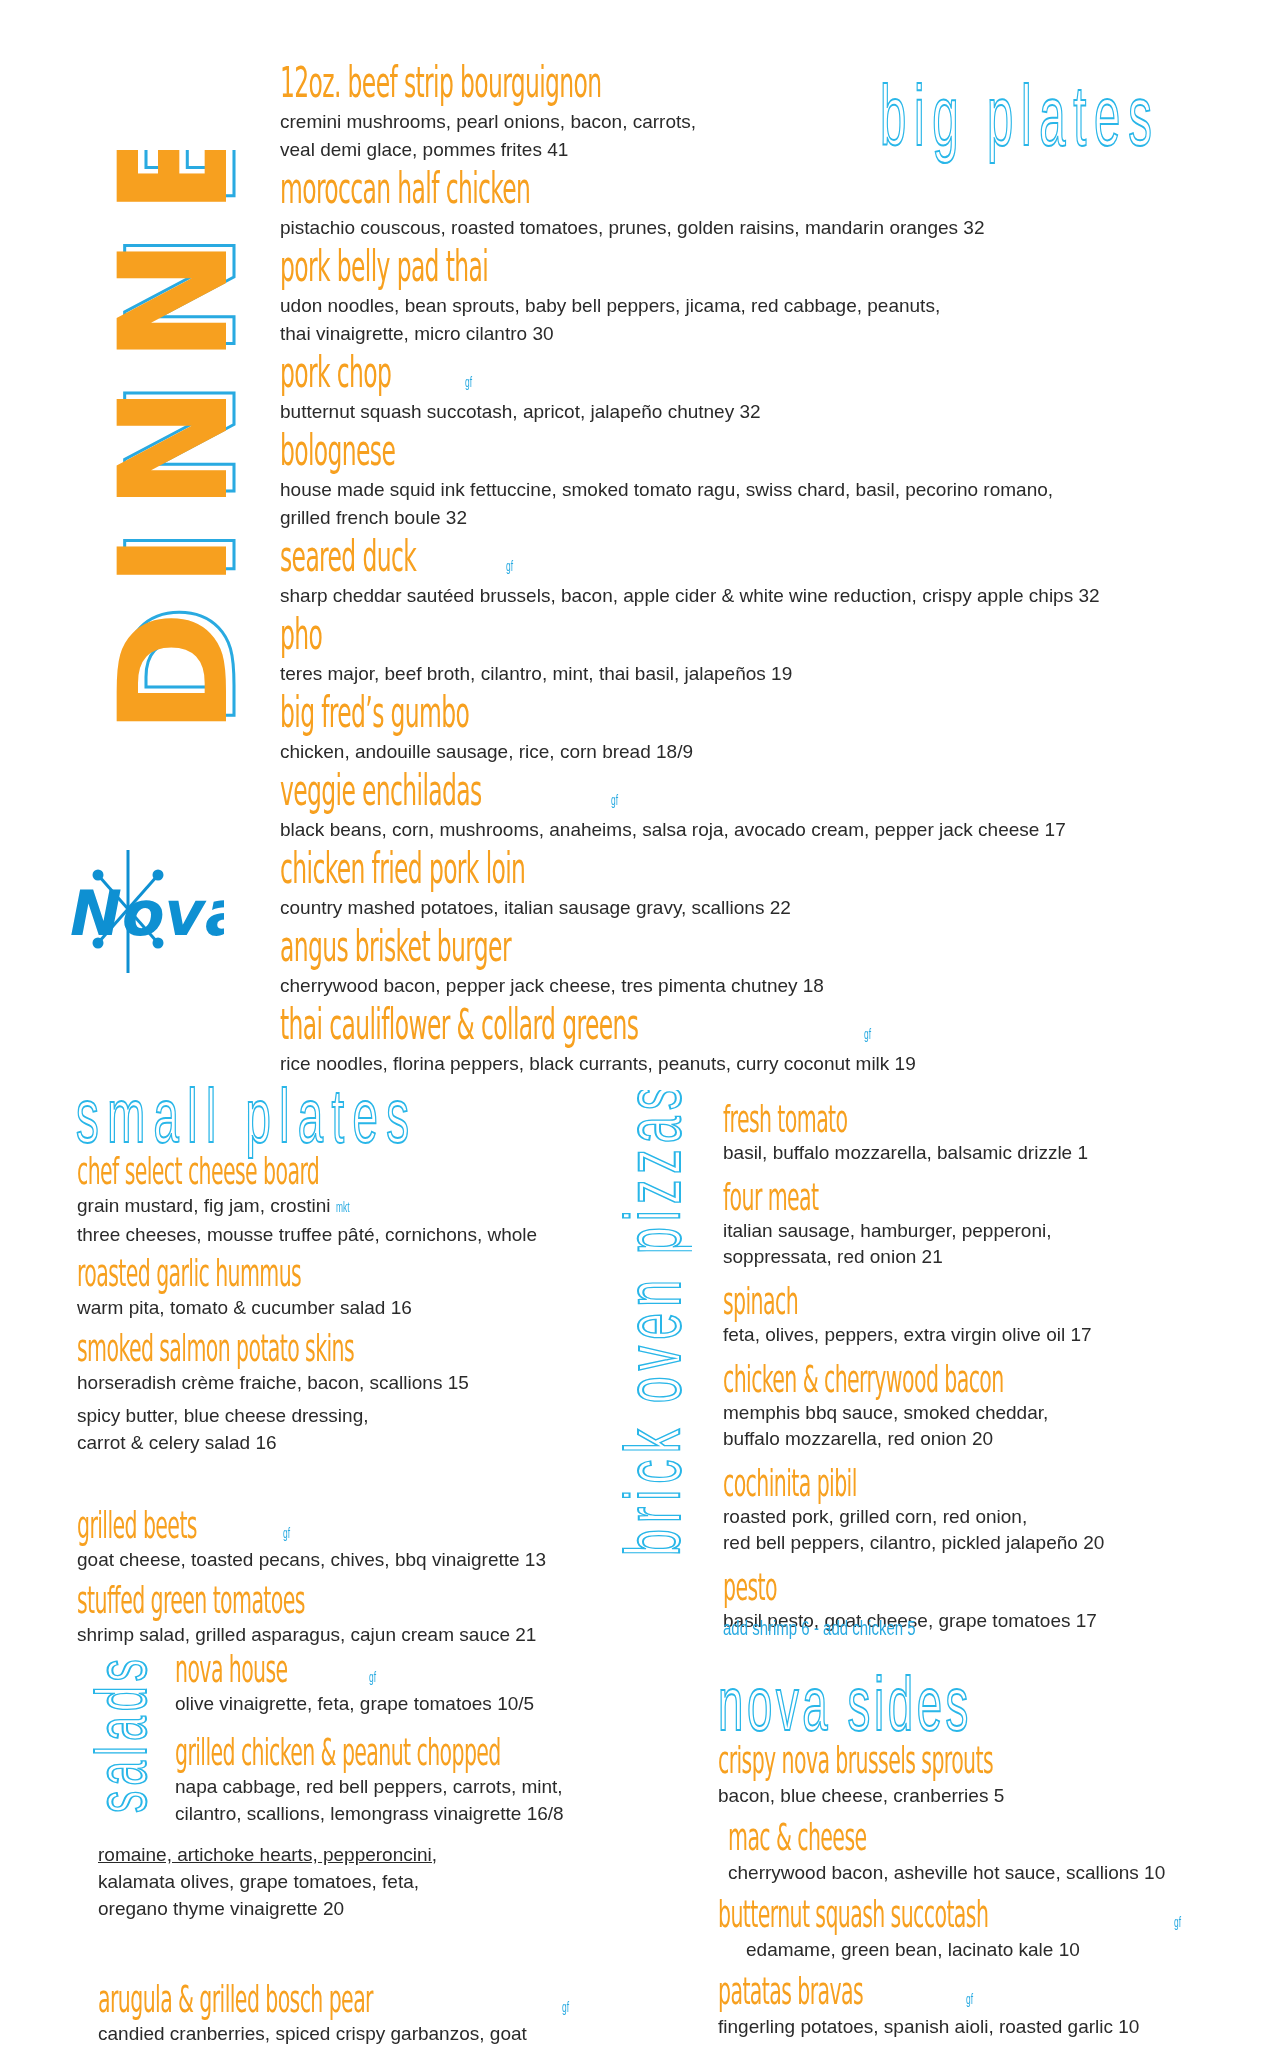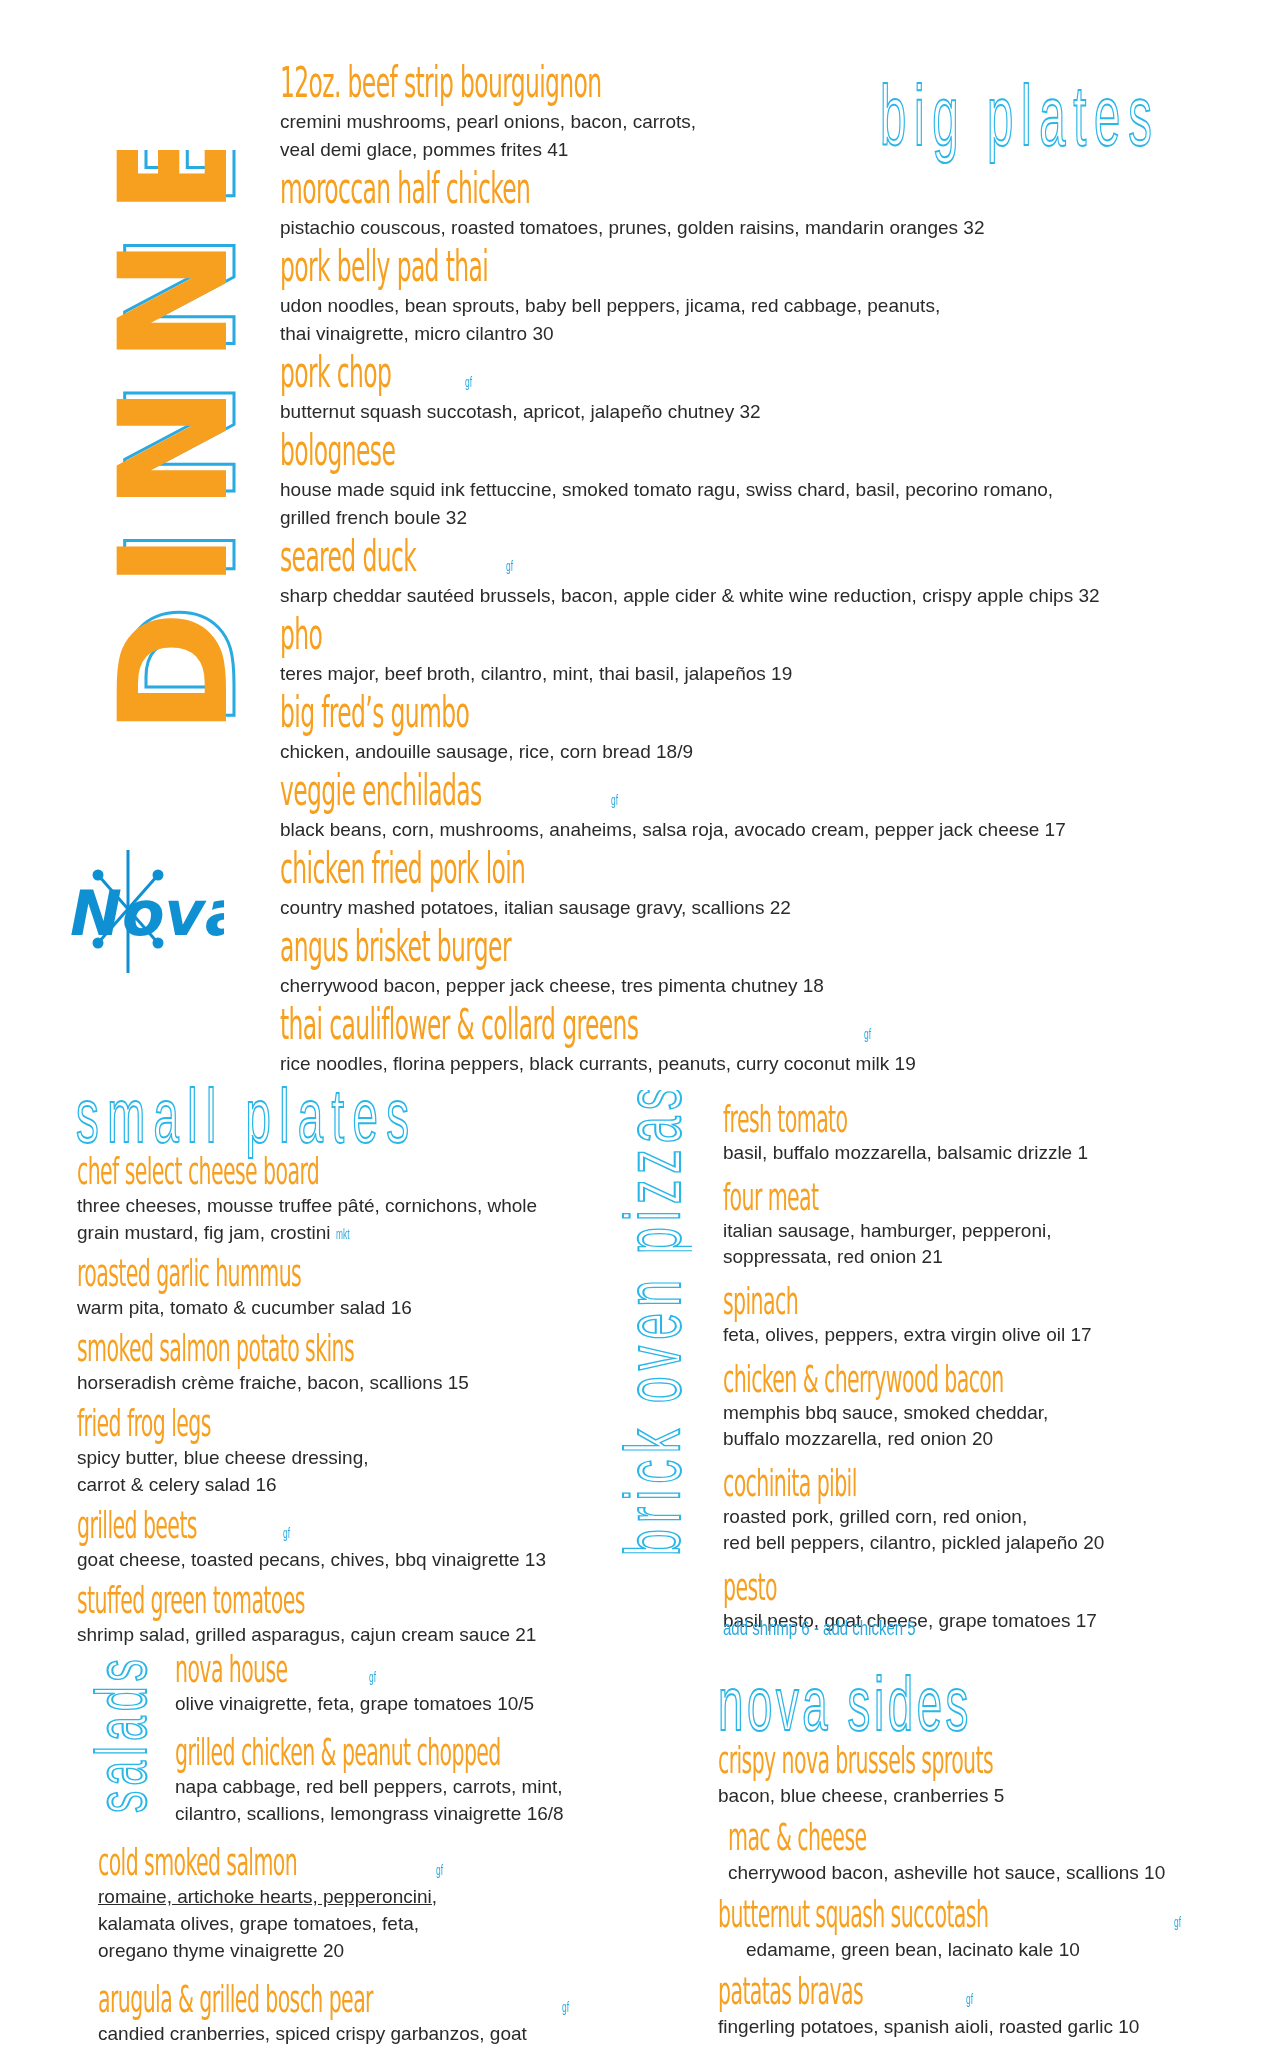--- a/index.html
+++ b/index.html
@@ -102,33 +102,32 @@
       <div style="height: 50px; line-height: 50px; white-space: nowrap;"><span class="name" style="font-size: 42px; transform: scaleX(0.62); transform-origin: left center;">thai cauliflower &amp; collard greens</span><span class="gf">gf</span></div>
       <div class="desc" style="line-height: 28px;">rice noodles, florina peppers, black currants, peanuts, curry coconut milk 19</div>
     </div>
   </div>
 
 <div class="abs outline" style="left:76px; top:1072px; font-size:76px; transform:scaleX(0.6); transform-origin:left top;">small plates</div>
 
 <div class="abs" id="small-list" style="left:77px; top:1150px; width:560px;">
     <div class="item" style="top: 0px; left: 0px;">
       <div style="height: 42px; line-height: 42px; white-space: nowrap;"><span class="name" style="font-size: 38px; transform: scaleX(0.6); transform-origin: left center;">chef select cheese board</span><span class="gf"></span></div>
+      <div class="desc" style="line-height: 27px;">grain mustard, fig jam, crostini<span class="mkt">mkt</span></div>
       <div class="desc" style="line-height: 27px;">three cheeses, mousse truffee pâté, cornichons, whole</div>
-      <div class="desc" style="line-height: 27px;">grain mustard, fig jam, crostini<span class="mkt">mkt</span></div>
     </div>
     <div class="item" style="top: 102px; left: 0px;">
       <div style="height: 42px; line-height: 42px; white-space: nowrap;"><span class="name" style="font-size: 38px; transform: scaleX(0.6); transform-origin: left center;">roasted garlic hummus</span><span class="gf"></span></div>
       <div class="desc" style="line-height: 27px;">warm pita, tomato &amp; cucumber salad 16</div>
     </div>
     <div class="item" style="top: 177px; left: 0px;">
       <div style="height: 42px; line-height: 42px; white-space: nowrap;"><span class="name" style="font-size: 38px; transform: scaleX(0.6); transform-origin: left center;">smoked salmon potato skins</span><span class="gf"></span></div>
       <div class="desc" style="line-height: 27px;">horseradish crème fraiche, bacon, scallions 15</div>
     </div>
     <div class="item" style="top: 252px; left: 0px;">
-      <div style="height: 42px; line-height: 42px; white-space: nowrap;"><span class="name" style="font-size: 38px; transform: scaleX(0.6); transform-origin: left center;">fried frog legs</span><span class="gf"></span></div>
       <div class="desc" style="line-height: 27px;">spicy butter, blue cheese dressing,</div>
       <div class="desc" style="line-height: 27px;">carrot &amp; celery salad 16</div>
     </div>
     <div class="item" style="top: 354px; left: 0px;">
       <div style="height: 42px; line-height: 42px; white-space: nowrap;"><span class="name" style="font-size: 38px; transform: scaleX(0.6); transform-origin: left center;">grilled beets</span><span class="gf">gf</span></div>
       <div class="desc" style="line-height: 27px;">goat cheese, toasted pecans, chives, bbq vinaigrette 13</div>
     </div>
     <div class="item" style="top: 429px; left: 0px;">
       <div style="height: 42px; line-height: 42px; white-space: nowrap;"><span class="name" style="font-size: 38px; transform: scaleX(0.6); transform-origin: left center;">stuffed green tomatoes</span><span class="gf"></span></div>
       <div class="desc" style="line-height: 27px;">shrimp salad, grilled asparagus, cajun cream sauce 21</div>
@@ -145,21 +144,20 @@
     <div class="item" style="top: 0px; left: 77px;">
       <div style="height: 42px; line-height: 42px; white-space: nowrap;"><span class="name" style="font-size: 38px; transform: scaleX(0.6); transform-origin: left center;">nova house</span><span class="gf">gf</span></div>
       <div class="desc" style="line-height: 27px;">olive vinaigrette, feta, grape tomatoes 10/5</div>
     </div>
     <div class="item" style="top: 83px; left: 77px;">
       <div style="height: 42px; line-height: 42px; white-space: nowrap;"><span class="name" style="font-size: 38px; transform: scaleX(0.6); transform-origin: left center;">grilled chicken &amp; peanut chopped</span><span class="gf"></span></div>
       <div class="desc" style="line-height: 27px;">napa cabbage, red bell peppers, carrots, mint,</div>
       <div class="desc" style="line-height: 27px;">cilantro, scallions, lemongrass vinaigrette 16/8</div>
     </div>
     <div class="item" style="top: 193px; left: 0px;">
-      <div style="height: 42px; line-height: 42px; white-space: nowrap;"><span class="name" style="font-size: 38px; transform: scaleX(0.6); transform-origin: left center;">cold smoked salmon</span><span class="gf">gf</span></div>
       <div class="desc" style="line-height: 27px; text-decoration: underline;">romaine, artichoke hearts, pepperoncini,</div>
       <div class="desc" style="line-height: 27px;">kalamata olives, grape tomatoes, feta,</div>
       <div class="desc" style="line-height: 27px;">oregano thyme vinaigrette 20</div>
     </div>
     <div class="item" style="top: 330px; left: 0px;">
       <div style="height: 42px; line-height: 42px; white-space: nowrap;"><span class="name" style="font-size: 38px; transform: scaleX(0.6); transform-origin: left center;">arugula &amp; grilled bosch pear</span><span class="gf">gf</span></div>
       <div class="desc" style="line-height: 27px;">candied cranberries, spiced crispy garbanzos, goat</div>
       <div class="desc" style="line-height: 27px;">cheese, whole grain mustard &amp; balsamic vinaigrette 16</div>
     </div>
   </div>

